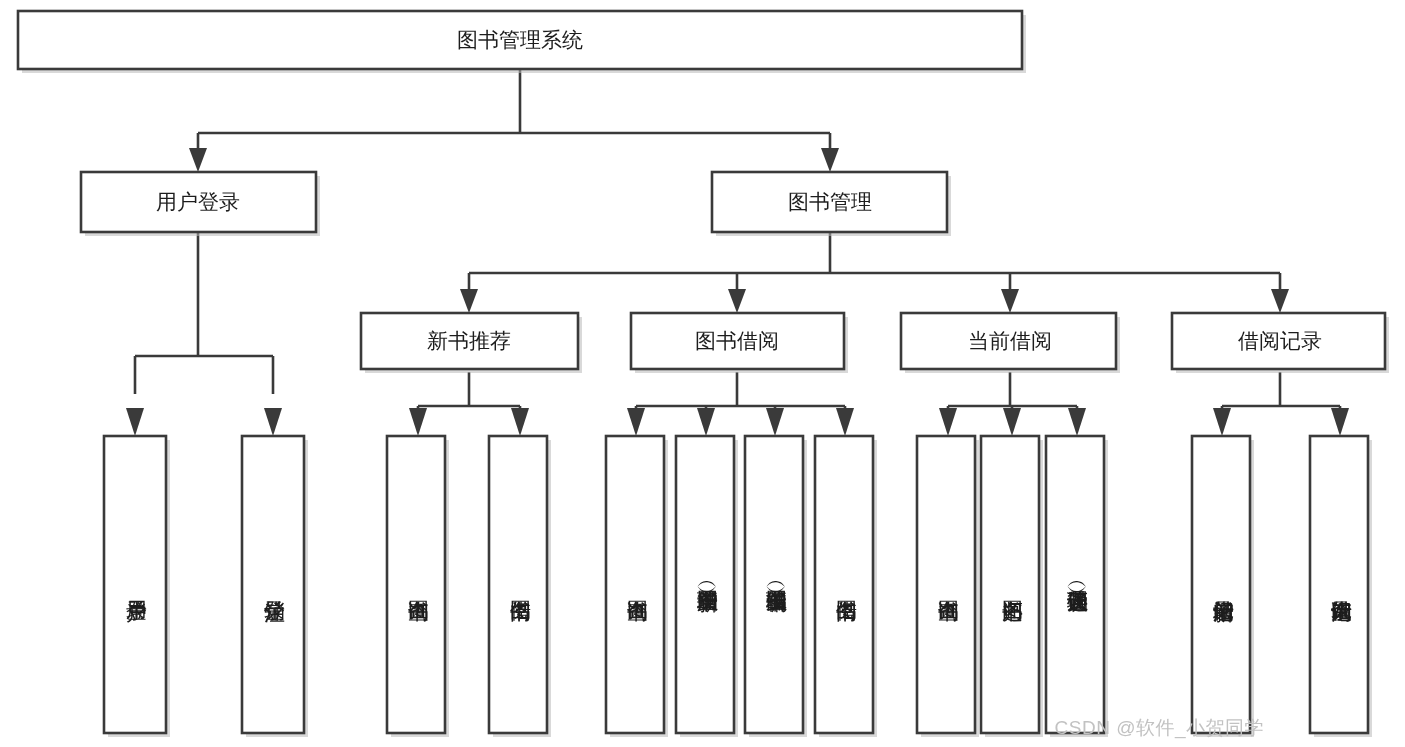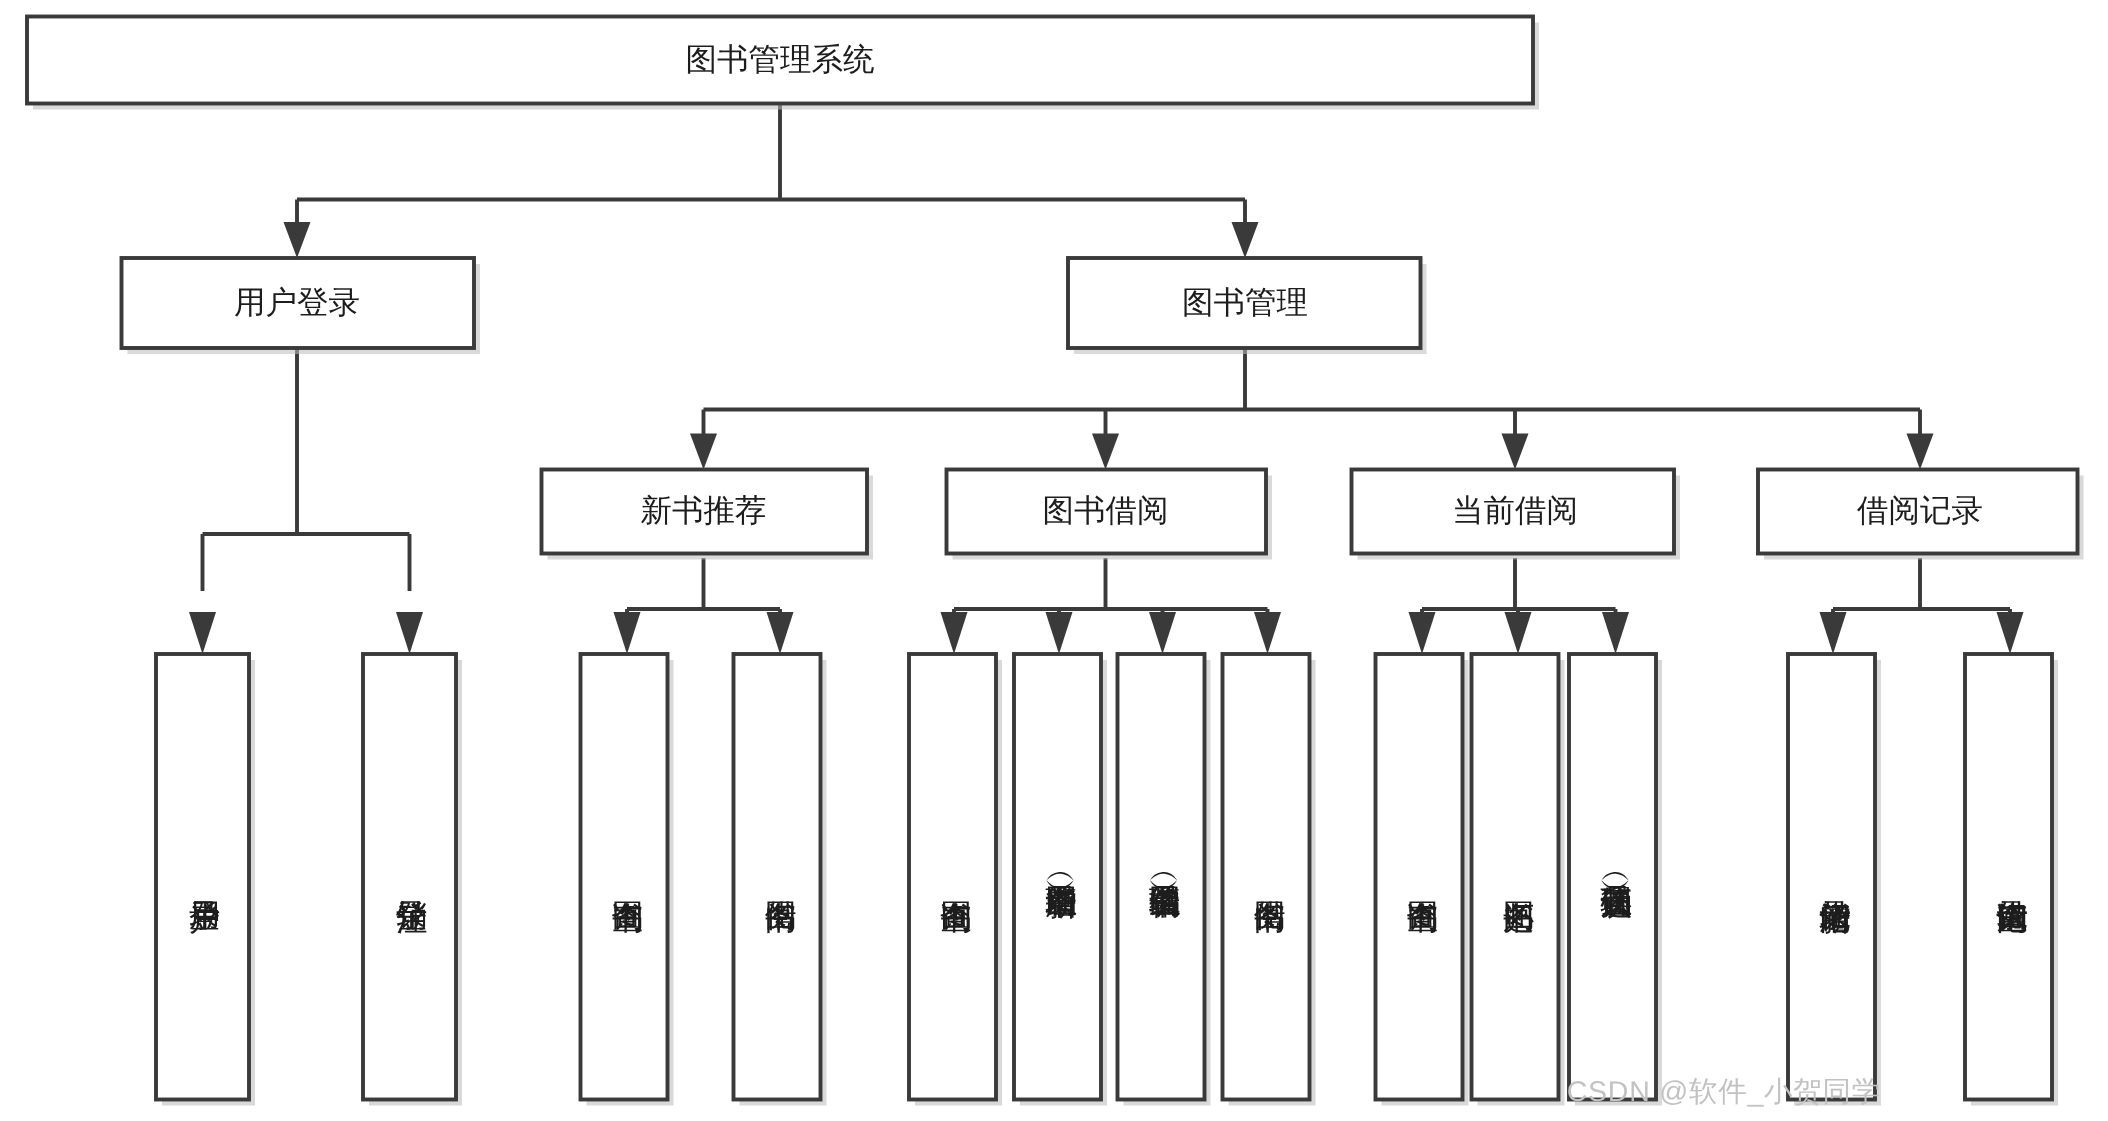--- a/index.html
+++ b/index.html
@@ -58,21 +58,21 @@
   .node-label-v {
     font-family: "Liberation Sans", "DejaVu Sans", sans-serif;
     font-size: 21px;
     fill: #1d1d1d;
     text-anchor: middle;
     dominant-baseline: middle;
     white-space: pre;
   }
   .watermark {
     position: absolute;
-    right: 12px;
+    right: 2px;
     bottom: 6px;
     font-family: "Liberation Sans", "DejaVu Sans", sans-serif;
     font-size: 19px;
     color: #c2c2c2;
     letter-spacing: 0.5px;
     user-select: none;
     pointer-events: none;
   }
 </style>
 </head>

